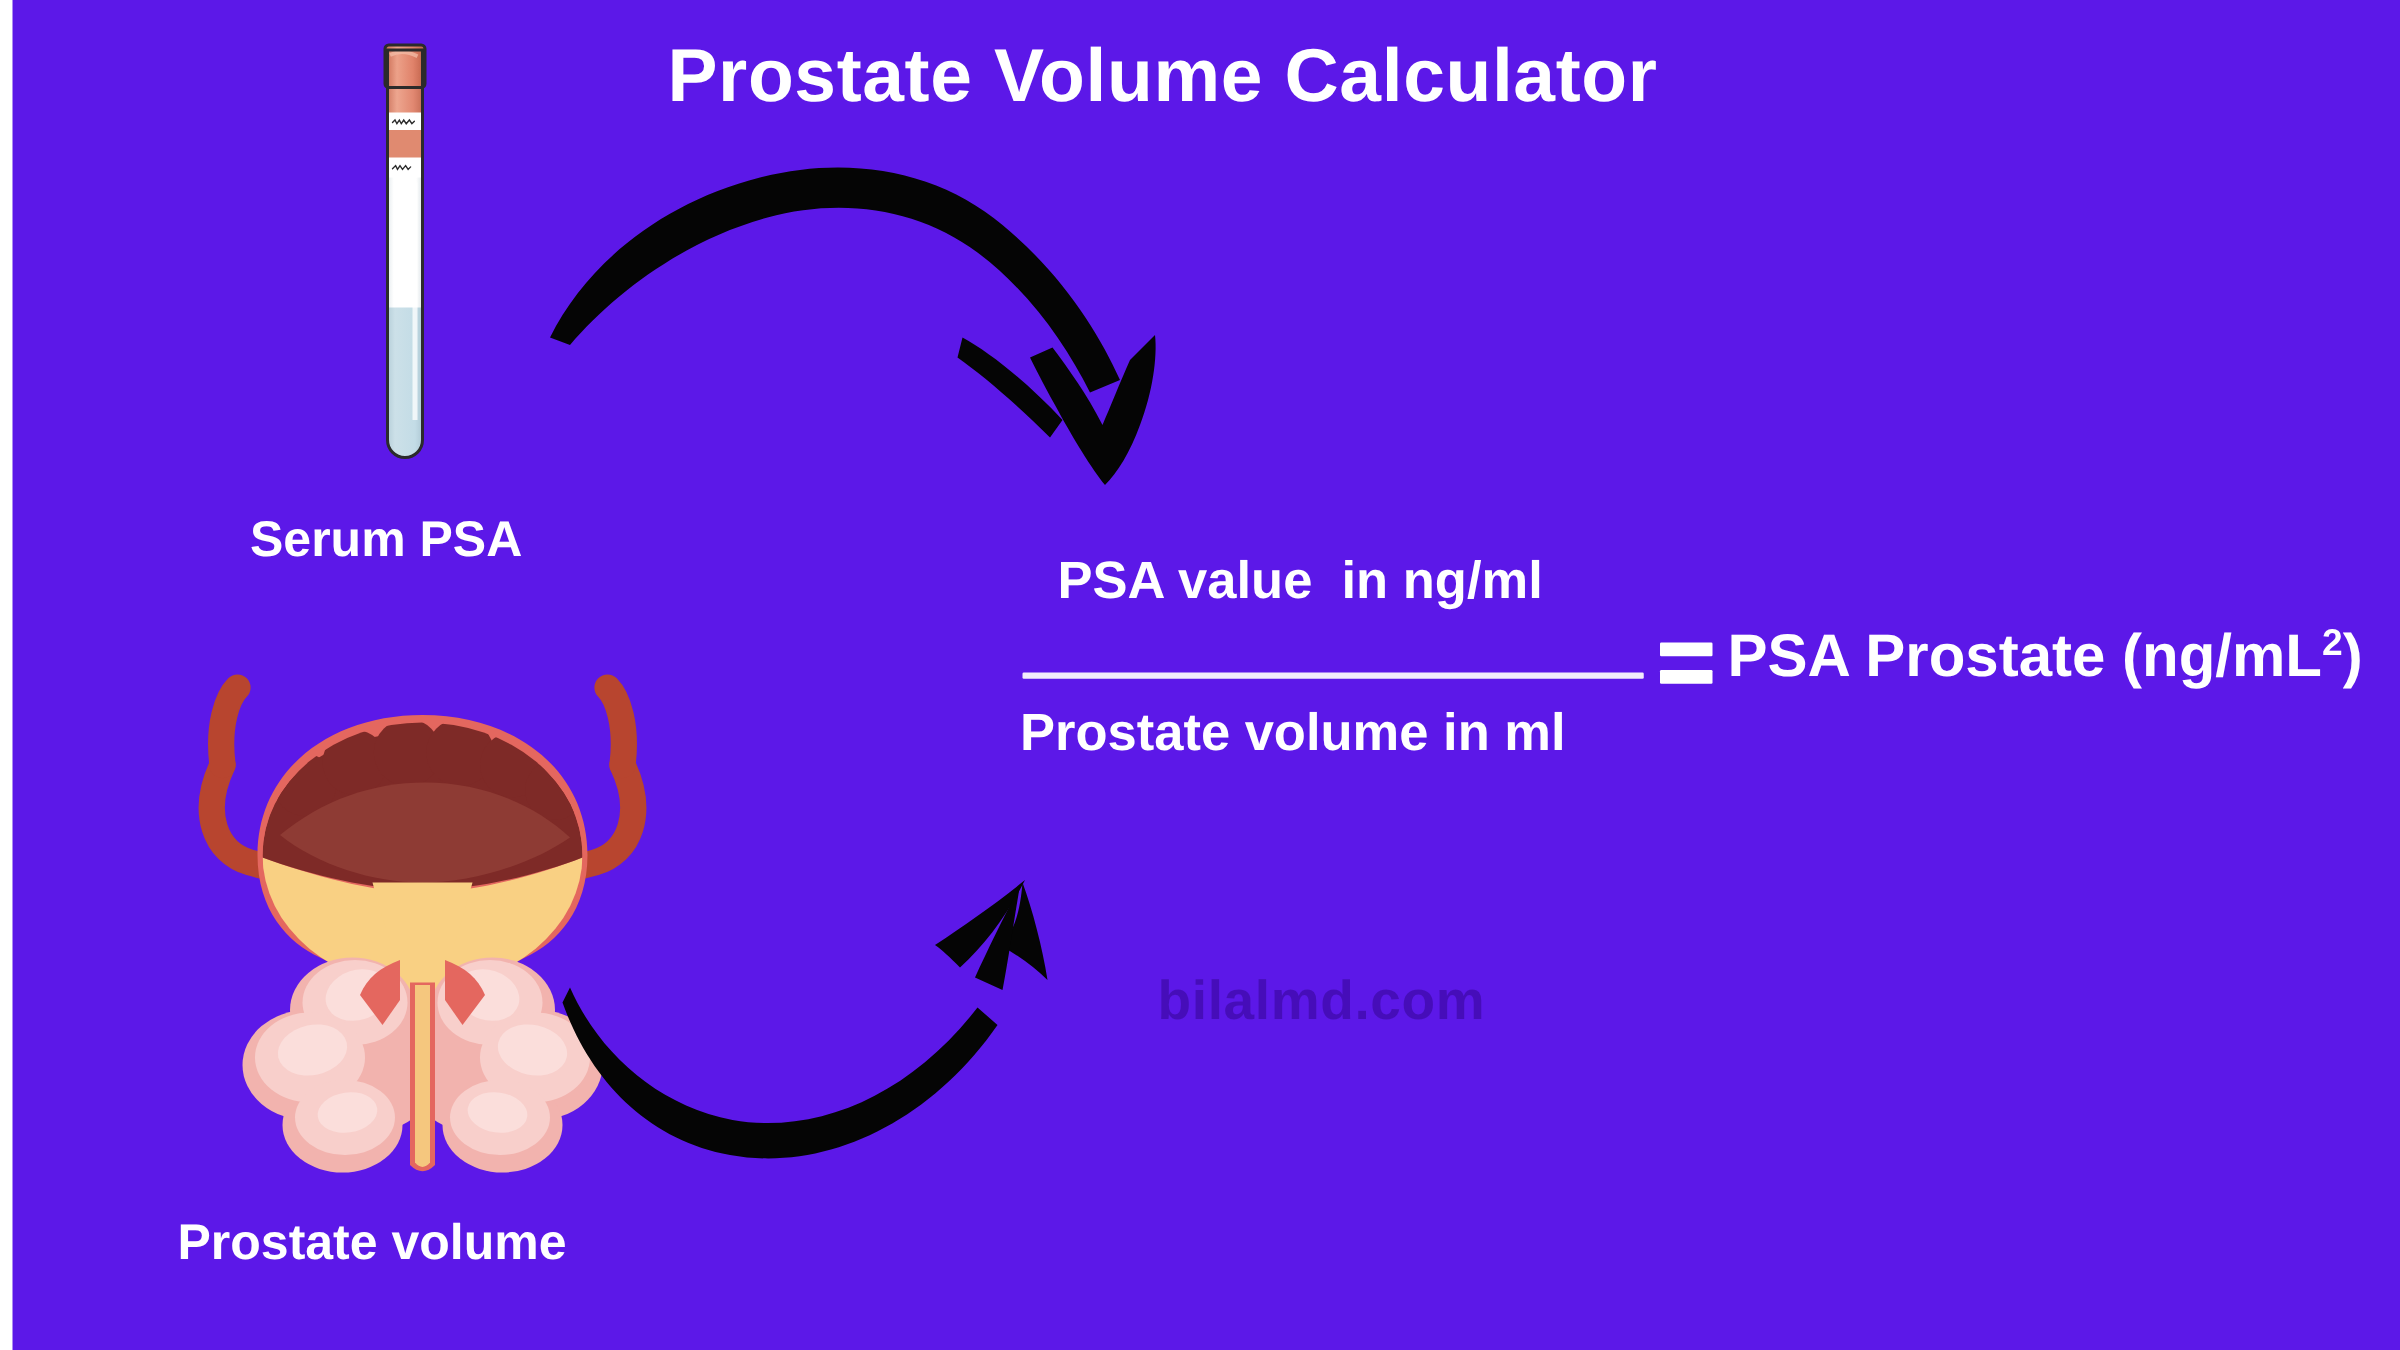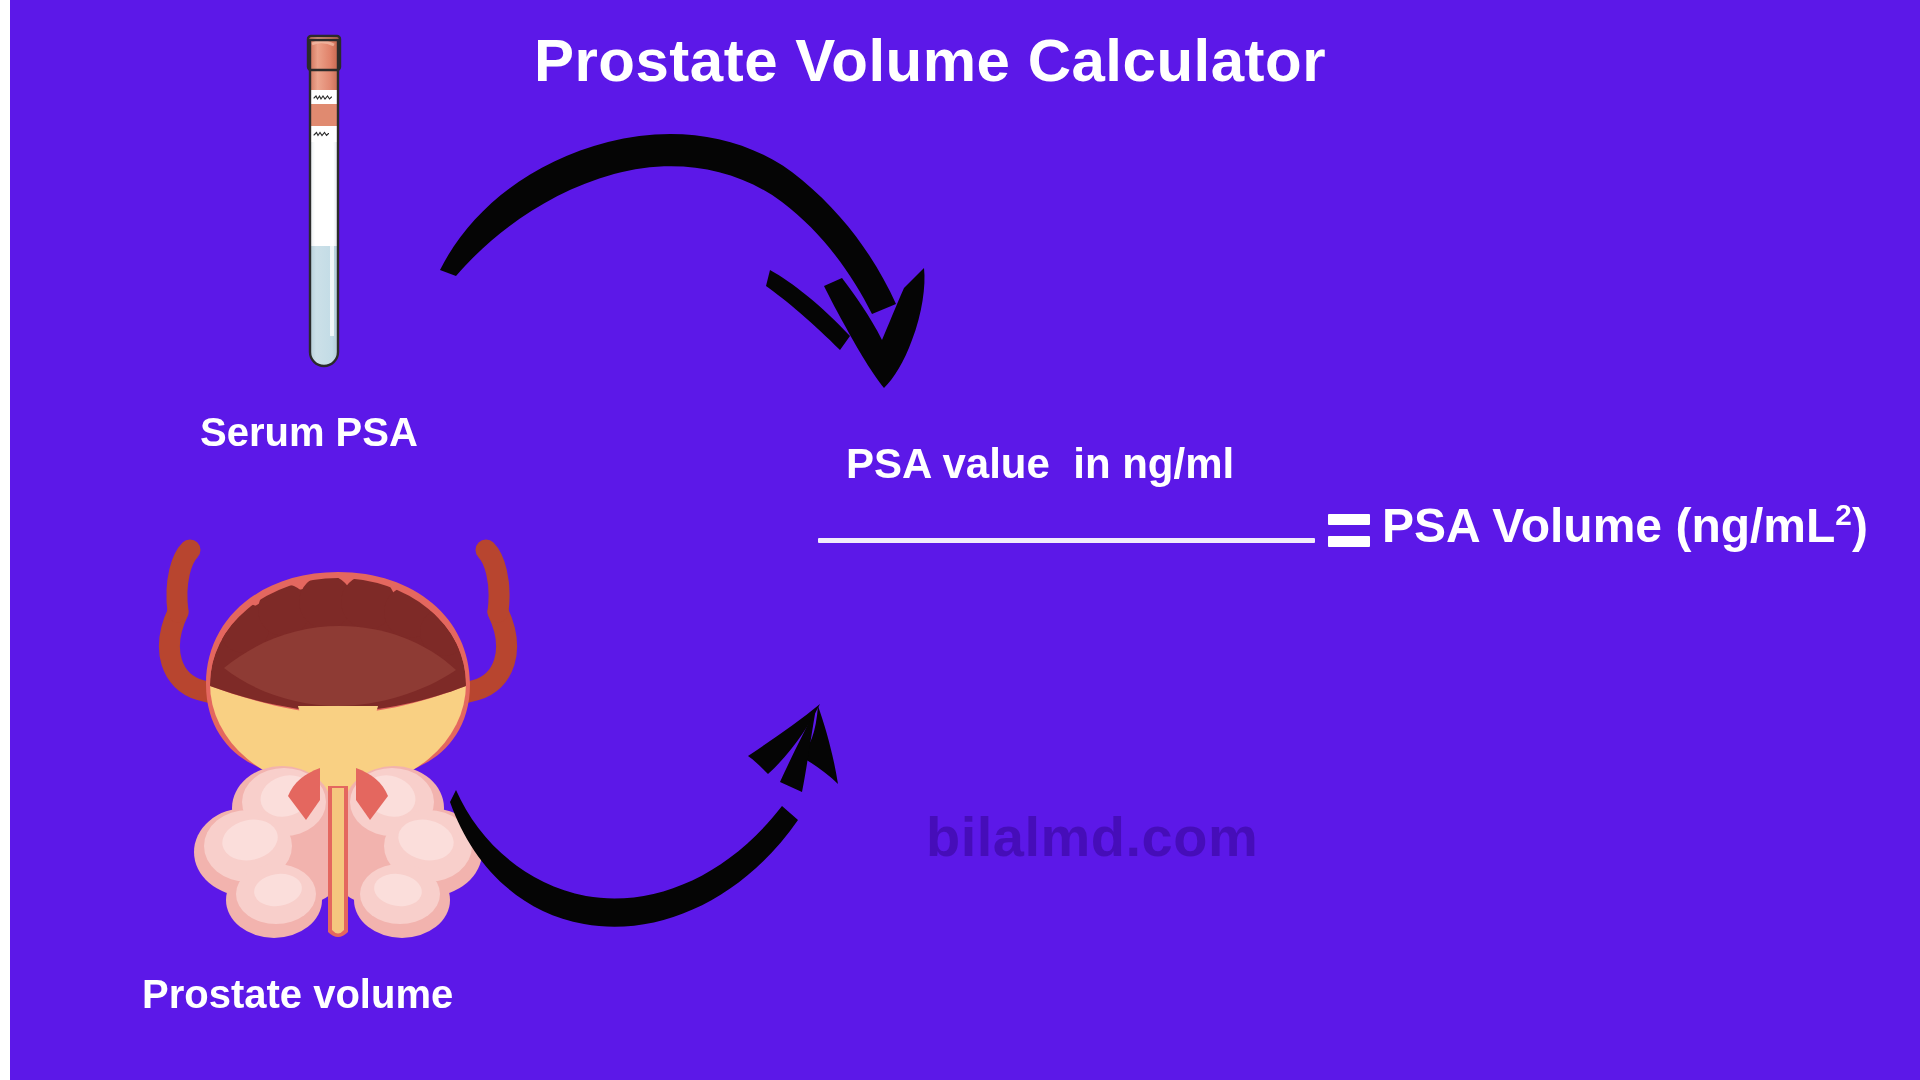--- a/index.html
+++ b/index.html
@@ -144,23 +144,23 @@
   #eq-result .sup {
     font-size: 0.62em;
     vertical-align: super;
     line-height: 0;
   }
 
   
   #watermark {
     position: absolute;
     left: 916px;
-    top: 804px;
+    top: 776px;
     color: rgba(40, 0, 120, 0.42);
-    font-size: 56px;
+    font-size: 44px;
     font-weight: bold;
     letter-spacing: 0.5px;
     white-space: nowrap;
   }
 </style>
 </head>
 <body>
 
 <div id="stage" style="background: rgb(92, 24, 232);">
 
@@ -348,28 +348,29 @@
              C334,42 360,24 382,6 Z" fill="#050505"></path>
     <path d="M378,10
              C372,46 368,74 364,94
              L342,84
              C352,62 366,34 378,10 Z" fill="#050505"></path>
   </svg>
 
   <div id="equation">
     <div class="eq-term" id="eq-numerator">PSA value  in ng/ml</div>
     <div id="fraction-bar"></div>
+    <div class="eq-term" id="eq-denominator">Prostate volume in ml</div>
 
     <div id="eq-equals">
       <span class="bar top"></span>
       <span class="bar bottom"></span>
     </div>
 
     <div id="eq-result">
-      <span>PSA Volume (ng/mL</span><span class="sup">2</span><span>)</span>
+      <span>PSA Prostate (ng/mL</span><span class="sup">2</span><span>)</span>
     </div>
   </div>
 
   <div class="fig-label" id="label-prostate-volume">Prostate volume</div>
   <div class="fig-label" id="label-serum-psa">Serum PSA</div>
 
   <div id="watermark">bilalmd.com</div>
 
 </div>
 

